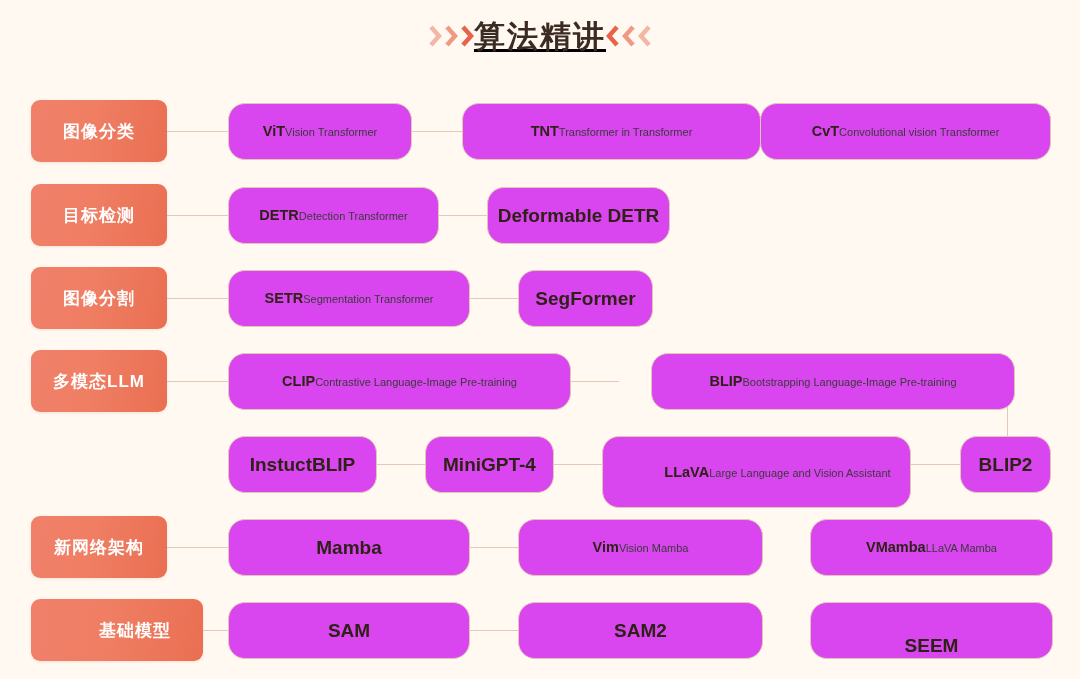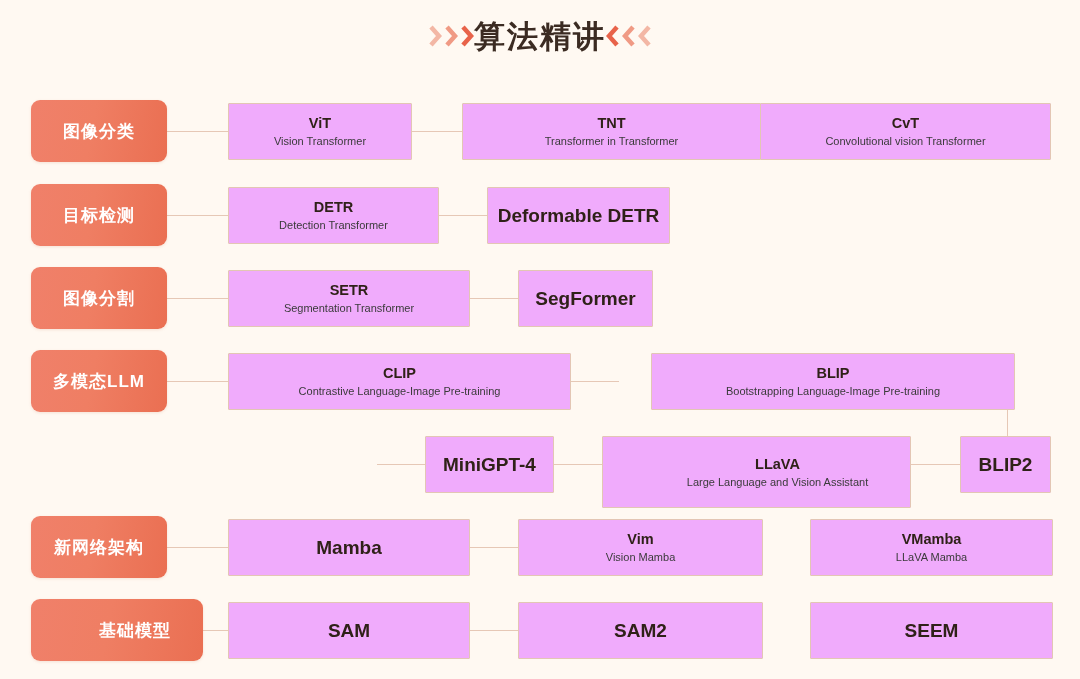--- a/index.html
+++ b/index.html
@@ -22,20 +22,21 @@
   
   .title-bar {
     position: absolute;
     left: 0;
     top: 8px;
     width: 1080px;
     height: 56px;
     display: flex;
     align-items: center;
     justify-content: center;
+    text-decoration: underline;
   }
   .title-text {
     font-size: 31px;
     font-weight: bold;
     color: #3b2b22;
     letter-spacing: 2px;
     line-height: 1;
     white-space: nowrap;
   }
   .chev-group {
@@ -75,25 +76,25 @@
     color: #ffffff;
     font-size: 17px;
     font-weight: bold;
     letter-spacing: 1px;
     white-space: nowrap;
   }
 
   
   .node {
     position: absolute;
-    background: #f0abfc;
+    background: #d946ef;
     border: 1px solid #e3c6b4;
-    border-radius: 1px;
-    display: flex;
-    flex-direction: column;
+    border-radius: 17px;
+    display: flex;
+    flex-direction: row;
     align-items: center;
     justify-content: center;
     box-sizing: border-box;
   }
   .node .abbr {
     font-size: 14.5px;
     font-weight: bold;
     color: #2f2118;
     line-height: 1.25;
     white-space: nowrap;
@@ -229,20 +230,23 @@
 
   <div class="node" style="left:228px; top:353px; width:343px; height:57px;">
     <div class="abbr">CLIP</div>
     <div class="full">Contrastive Language-Image Pre-training</div>
   </div>
   <div class="node" style="left:619px; top:353px; width:364px; height:57px;margin-left:32px;">
     <div class="abbr">BLIP</div>
     <div class="full">Bootstrapping Language-Image Pre-training</div>
   </div>
 
+  <div class="node single" style="left:228px; top:436px; width:149px; height:57px;">
+    <div class="abbr">InstuctBLIP</div>
+  </div>
   <div class="node single" style="left:425px; top:436px; width:129px; height:57px;">
     <div class="abbr">MiniGPT-4</div>
   </div>
   <div class="node" style="left:602px; top:436px; width:309px; height:72px;padding-left:42px;">
     <div class="abbr">LLaVA</div>
     <div class="full">Large Language and Vision Assistant</div>
   </div>
   <div class="node single" style="left:960px; top:436px; width:91px; height:57px;">
     <div class="abbr">BLIP2</div>
   </div>
@@ -258,17 +262,17 @@
     <div class="abbr">VMamba</div>
     <div class="full">LLaVA Mamba</div>
   </div>
 
   <div class="node single" style="left:228px; top:602px; width:242px; height:57px;">
     <div class="abbr">SAM</div>
   </div>
   <div class="node single" style="left:518px; top:602px; width:245px; height:57px;">
     <div class="abbr">SAM2</div>
   </div>
-  <div class="node single" style="left:810px; top:602px; width:243px; height:57px;">
+  <div class="node single" style="left:810px; top:602px; width:243px; height:57px;align-items:flex-end;">
     <div class="abbr">SEEM</div>
   </div>
 
 </div>
 
 </body></html>

